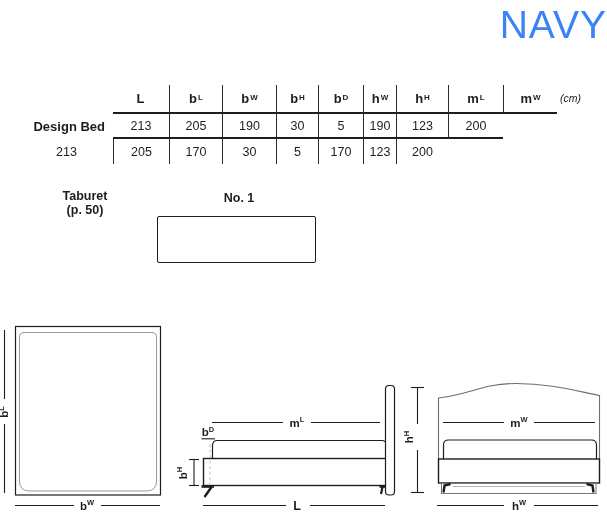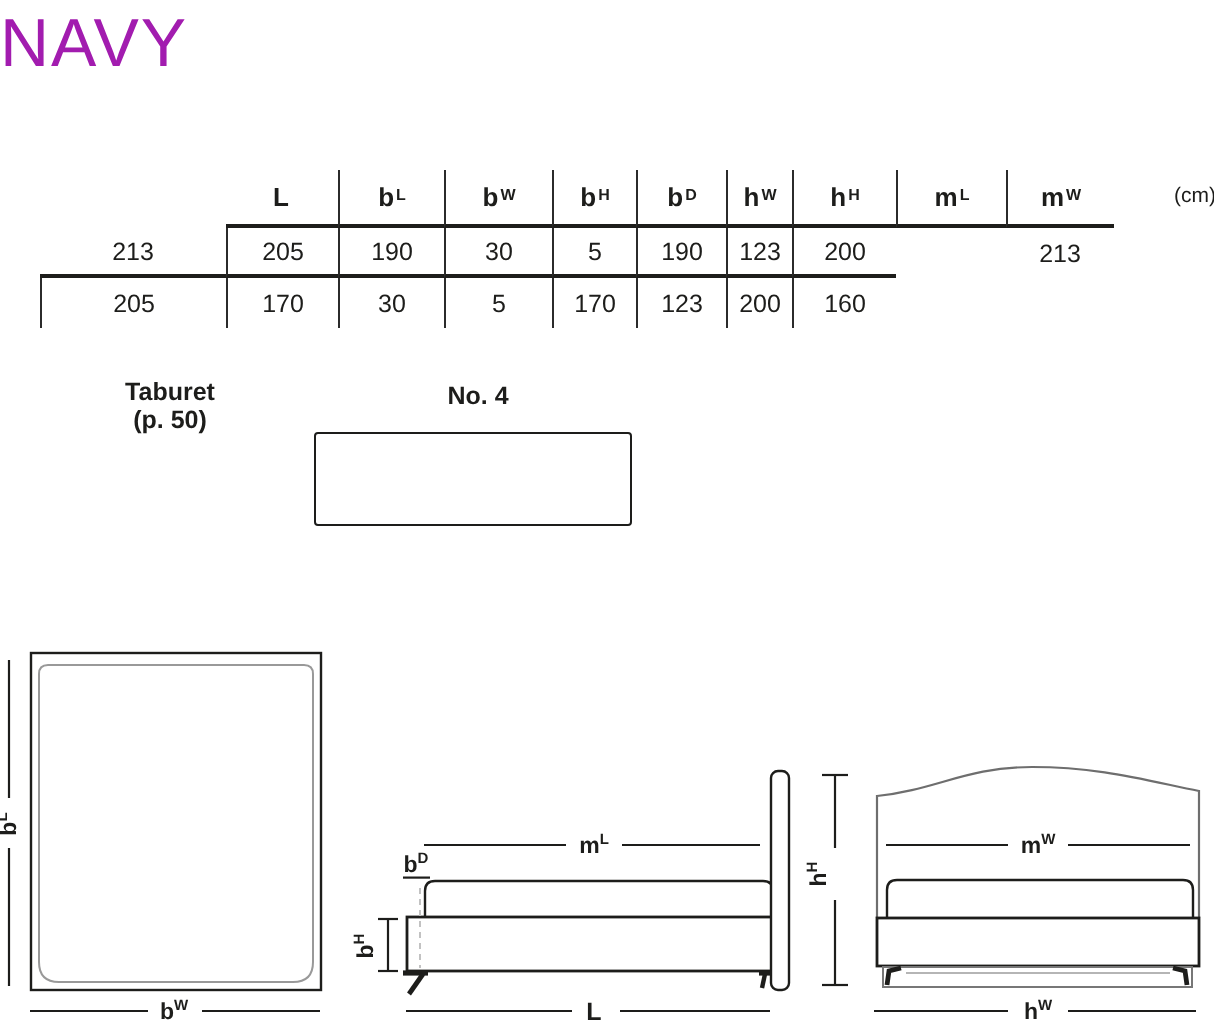--- a/index.html
+++ b/index.html
@@ -1,38 +1,38 @@
 <!DOCTYPE html>
 <html><head>
 <meta charset="utf-8">
 <style>
   html,body{margin:0;padding:0;background:#fff;}
   body{
     width:607px;height:516px;position:relative;overflow:hidden;
     font-family:"Liberation Sans",sans-serif;color:#1d1d1b;
   }
   .page-title{
-    position:absolute;top:3px;left:0;width:607px;text-align:left;
-    font-size:34px;font-weight:300;letter-spacing:1px;color:#a21caf;
+    position:absolute;top:3px;left:0;width:607px;text-align:right;
+    font-size:39px;font-weight:300;letter-spacing:1px;color:#3b82f6;
   }
   
   .spec{
     position:absolute;left:20px;top:85px;
     display:grid;
     grid-template-columns:93px 56px 53px 54px 42px 45px 33px 52px 55px 54px;
     grid-template-rows:29px 25px 25px;
     font-size:12.5px;
   }
   .cell{display:flex;align-items:center;justify-content:center;}
   .cell.bl{border-left:1px solid #2b2b2b;}
   .cell.bb{border-bottom:2px solid #1d1d1b;}
   .th{font-weight:bold;font-size:13px;}
   .th sup,.dimsup{font-size:8px;font-weight:bold;margin-left:1px;position:relative;top:-1px;}
   .rowlabel{justify-content:flex-end;padding-right:8px;font-weight:bold;font-size:13px;}
-  .unit-note{position:absolute;left:560px;top:92px;font-size:10.5px;color:#1d1d1b;margin-left:27px;}
+  .unit-note{position:absolute;left:560px;top:92px;font-style:italic;font-size:10.5px;color:#1d1d1b;}
   
   .taburet-label{
     position:absolute;left:39px;top:190px;width:92px;text-align:center;
     font-weight:bold;font-size:12.5px;line-height:13.5px;
   }
   .taburet-label span{display:block;}
   .model-no{
     position:absolute;left:199px;top:191px;width:80px;text-align:center;
     font-weight:bold;font-size:12.5px;
   }
@@ -87,47 +87,47 @@
     </div>
   <div class="cell th bb bl">
       <span>m</span>
       <sup>L</sup>
     </div>
   <div class="cell th bb bl">
       <span>m</span>
       <sup>W</sup>
     </div>
 
+  <div class="cell rowlabel">Design Bed</div>
   <div class="cell bb">213</div>
   <div class="cell bb bl">205</div>
   <div class="cell bb bl">190</div>
   <div class="cell bb bl">30</div>
   <div class="cell bb bl">5</div>
   <div class="cell bb bl">190</div>
   <div class="cell bb bl">123</div>
   <div class="cell bb bl">200</div>
 
   <div class="cell"></div>
   <div class="cell">213</div>
   <div class="cell bl">205</div>
   <div class="cell bl">170</div>
   <div class="cell bl">30</div>
   <div class="cell bl">5</div>
   <div class="cell bl">170</div>
   <div class="cell bl">123</div>
   <div class="cell bl">200</div>
-  <div class="cell bl">160</div>
 </div>
 <div class="unit-note">(cm)</div>
 
 <div class="taburet-label">
   <span>Taburet</span>
   <span>(p. 50)</span>
 </div>
-<div class="model-no">No. 4</div>
+<div class="model-no">No. 1</div>
 <div class="taburet-box"></div>
 
 <svg class="drawings" width="607" height="201" viewBox="0 315 607 201">
 
   <g>
     <rect class="ln" x="15.5" y="326.5" width="145" height="168.5"></rect>
     <path class="lnthin" d="M19.5,337 Q19.5,332.5 24,332.5 H152 Q156.5,332.5 156.5,337 V481 Q156.5,491 146.5,491 H29.5 Q19.5,491 19.5,481 Z"></path>
 
     <line class="dim" x1="4.5" y1="330" x2="4.5" y2="399"></line>
     <line class="dim" x1="4.5" y1="424" x2="4.5" y2="493"></line>

